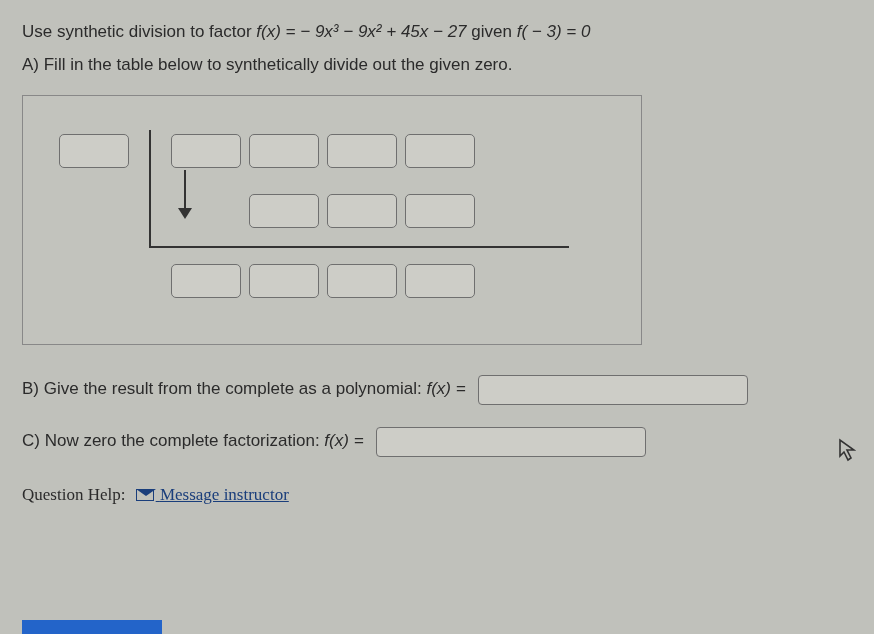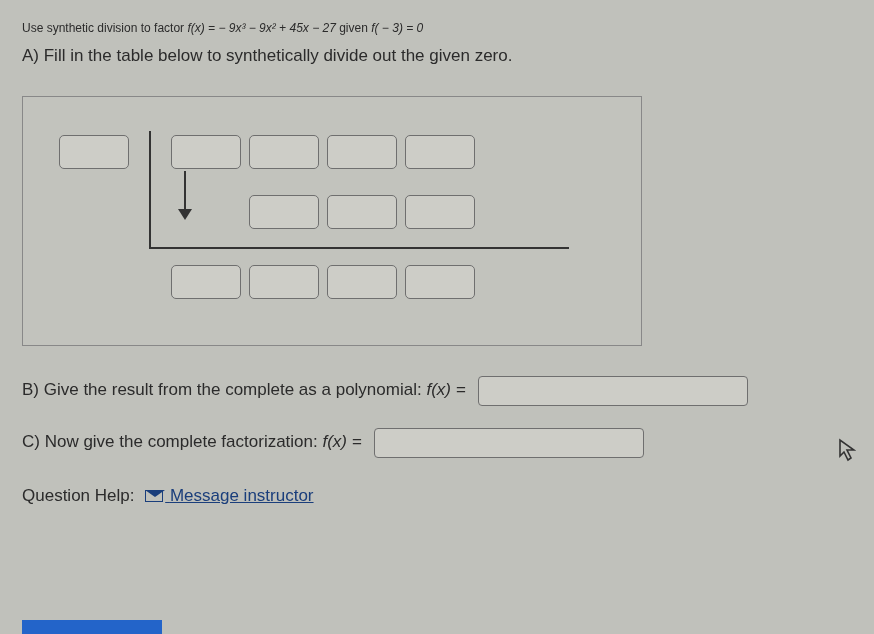--- a/index.html
+++ b/index.html
@@ -1,34 +1,34 @@
 <!DOCTYPE html>
 <html><head>
   <meta charset="utf-8">
   <style>
     *{box-sizing:border-box;margin:0;padding:0;}
     body{width:874px;height:634px;background:#c0c1bb;font-family:Arial,Helvetica,sans-serif;color:#2b2b2b;position:relative;padding:18px 22px;overflow:hidden;}
-    .problem{font-size:12px;line-height:1.7;}
+    .problem{font-size:17px;line-height:1.7;}
     .math{font-style:italic;}
-    .partA-label{font-size:17px;margin-top:8px;margin-bottom:30px;}
+    .partA-label{font-size:17px;margin-top:8px;margin-bottom:20px;}
     .syn-box{width:620px;height:250px;border:1px solid #888;background:#c2c3bd;padding:18px 16px 18px 16px;position:relative;}
     .syn-inner{position:relative;top:16px;left:6px;width:560px;height:180px;}
     .cell{position:absolute;width:70px;height:34px;}
     .inp{width:70px;height:34px;border:1px solid #6f6f6f;border-radius:5px;background:#cdcdc7;}
     .vline{position:absolute;left:104px;top:0;width:0;height:116px;border-left:2px solid #333;}
     .arrow{position:absolute;left:130px;top:40px;width:20px;height:52px;}
     .arrow .shaft{position:absolute;left:9px;top:0;width:2px;height:40px;background:#333;}
     .arrow .head{position:absolute;left:3px;top:38px;width:0;height:0;border-left:7px solid transparent;border-right:7px solid transparent;border-top:11px solid #333;}
     .hline{position:absolute;left:104px;top:116px;width:420px;height:0;border-top:2px solid #333;}
     .cursor{position:absolute;right:18px;top:438px;width:18px;height:24px;}
     .cursor svg{display:block;}
     .sectionB{margin-top:30px;font-size:17px;}
     .sectionC{margin-top:22px;font-size:17px;}
     .long-input{display:inline-block;width:270px;height:30px;border:1px solid #6f6f6f;border-radius:4px;background:#cdcdc7;margin-left:8px;vertical-align:middle;}
-    .helpline{margin-top:28px;font-size:17px;}
+    .helpline{margin-top:28px;font-size:17px;font-family:Liberation Serif, serif;}
     .link{color:#1a3e7b;text-decoration:underline;margin-left:6px;}
     .mail-icon{display:inline-block;width:18px;height:12px;border:1.6px solid #1a3e7b;position:relative;top:1px;margin-right:2px;}
     .mail-icon:before{content:"";position:absolute;left:-1px;top:-1px;width:0;height:0;border-left:10px solid transparent;border-right:10px solid transparent;border-top:7px solid #1a3e7b;transform-origin:top;pointer-events:none;}
     .blue-btn{position:absolute;left:22px;bottom:0;width:140px;height:14px;background:#2364c9;}
   </style>
 </head>
 <body>
 
 <div class="problem">
   <span>Use synthetic division to factor </span>
@@ -72,21 +72,21 @@
     </svg>
 </div>
 
 <div class="sectionB">
   <span>B)  Give the result from the complete as a polynomial: </span>
   <span class="math">f(x) = </span>
   <input class="long-input" style="">
 </div>
 
 <div class="sectionC">
-  <span>C)  Now give the complete factorization: </span>
+  <span>C)  Now zero the complete factorization: </span>
   <span class="math">f(x) = </span>
   <input class="long-input" style="">
 </div>
 
 <div class="helpline">
   <span>Question Help:</span>
   <a class="link" href="#">
      <span class="mail-icon"></span>
      <span>Message instructor</span>
   </a>

